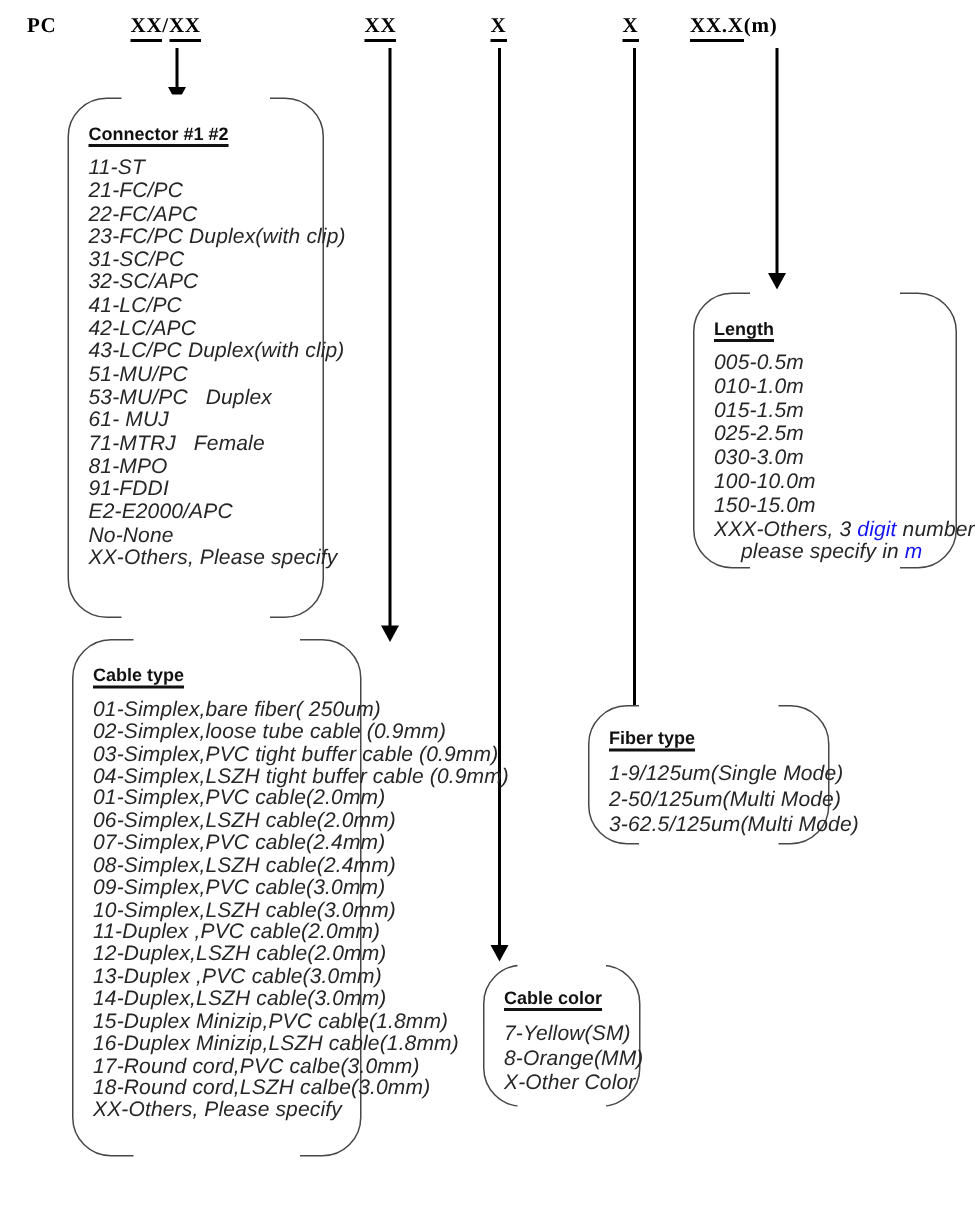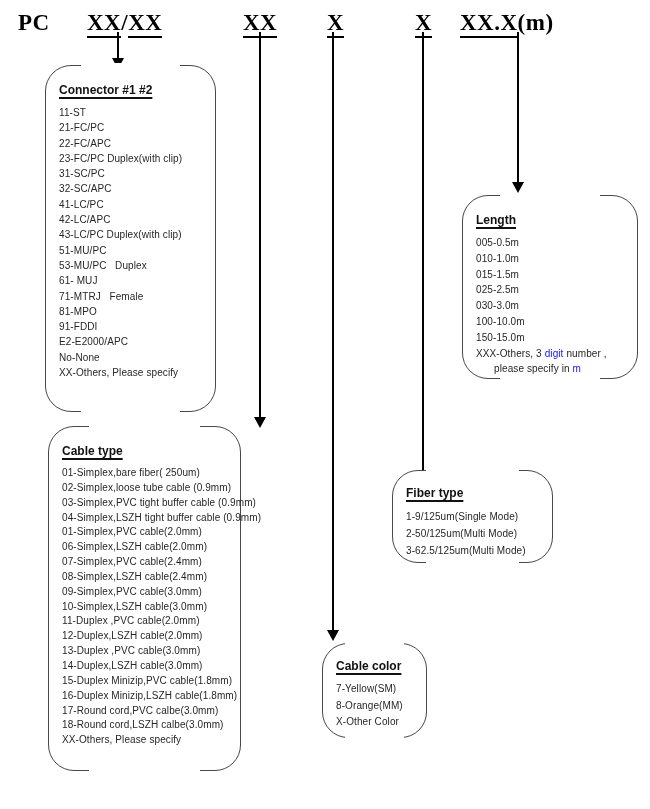--- a/index.html
+++ b/index.html
@@ -8,21 +8,21 @@
     position:relative;
     width:650px; height:809px;
     background:#ffffff;
     font-family:"Liberation Sans", sans-serif;
     overflow:hidden;
   }
   
   .code {
     position:absolute; top:10px;
     font-family:"Liberation Serif", serif;
-    font-weight:bold; font-size:23px; color:#000;
+    font-weight:bold; font-size:14px; color:#000;
     letter-spacing:.5px; white-space:pre;
   }
   .code .u { border-bottom:2.6px solid #000; padding-bottom:1px; }
   
   .arrow { position:absolute; width:12px; }
   .arrow .shaft { position:absolute; left:5px; top:0; bottom:10px; width:2px; background:#000; }
   .arrow .head {
     position:absolute; bottom:0; left:0;
     width:0; height:0;
     border-left:6px solid transparent;
@@ -45,22 +45,23 @@
   .box-title {
     display:inline-block;
     font-weight:bold; font-size:12px; color:#111;
     text-decoration:underline;
     text-decoration-thickness:1.6px;
     text-underline-offset:3px;
     margin-bottom:8px;
   }
   .items { }
   .item {
-    font-size:10px; color:#262626; white-space:pre;
+    font-size:14px; color:#262626; white-space:pre;
     letter-spacing:.1px;
+    font-style:italic;
   }
   .item .blue { color:var(--accent-blue,#1414f0); }
   .item.indent { padding-left:18px; }
   .box-connector  .item { line-height:15.3px; }
   .box-cable-type .item { line-height:14.85px; }
   .box-fiber-type .item { line-height:17px; }
   .box-cable-color.box  { padding-top:12px; }
   .box-cable-color .item { line-height:16.5px; }
   .box-length     .item { line-height:15.8px; }
   .box-fiber-type.box { padding-top:12px; }

